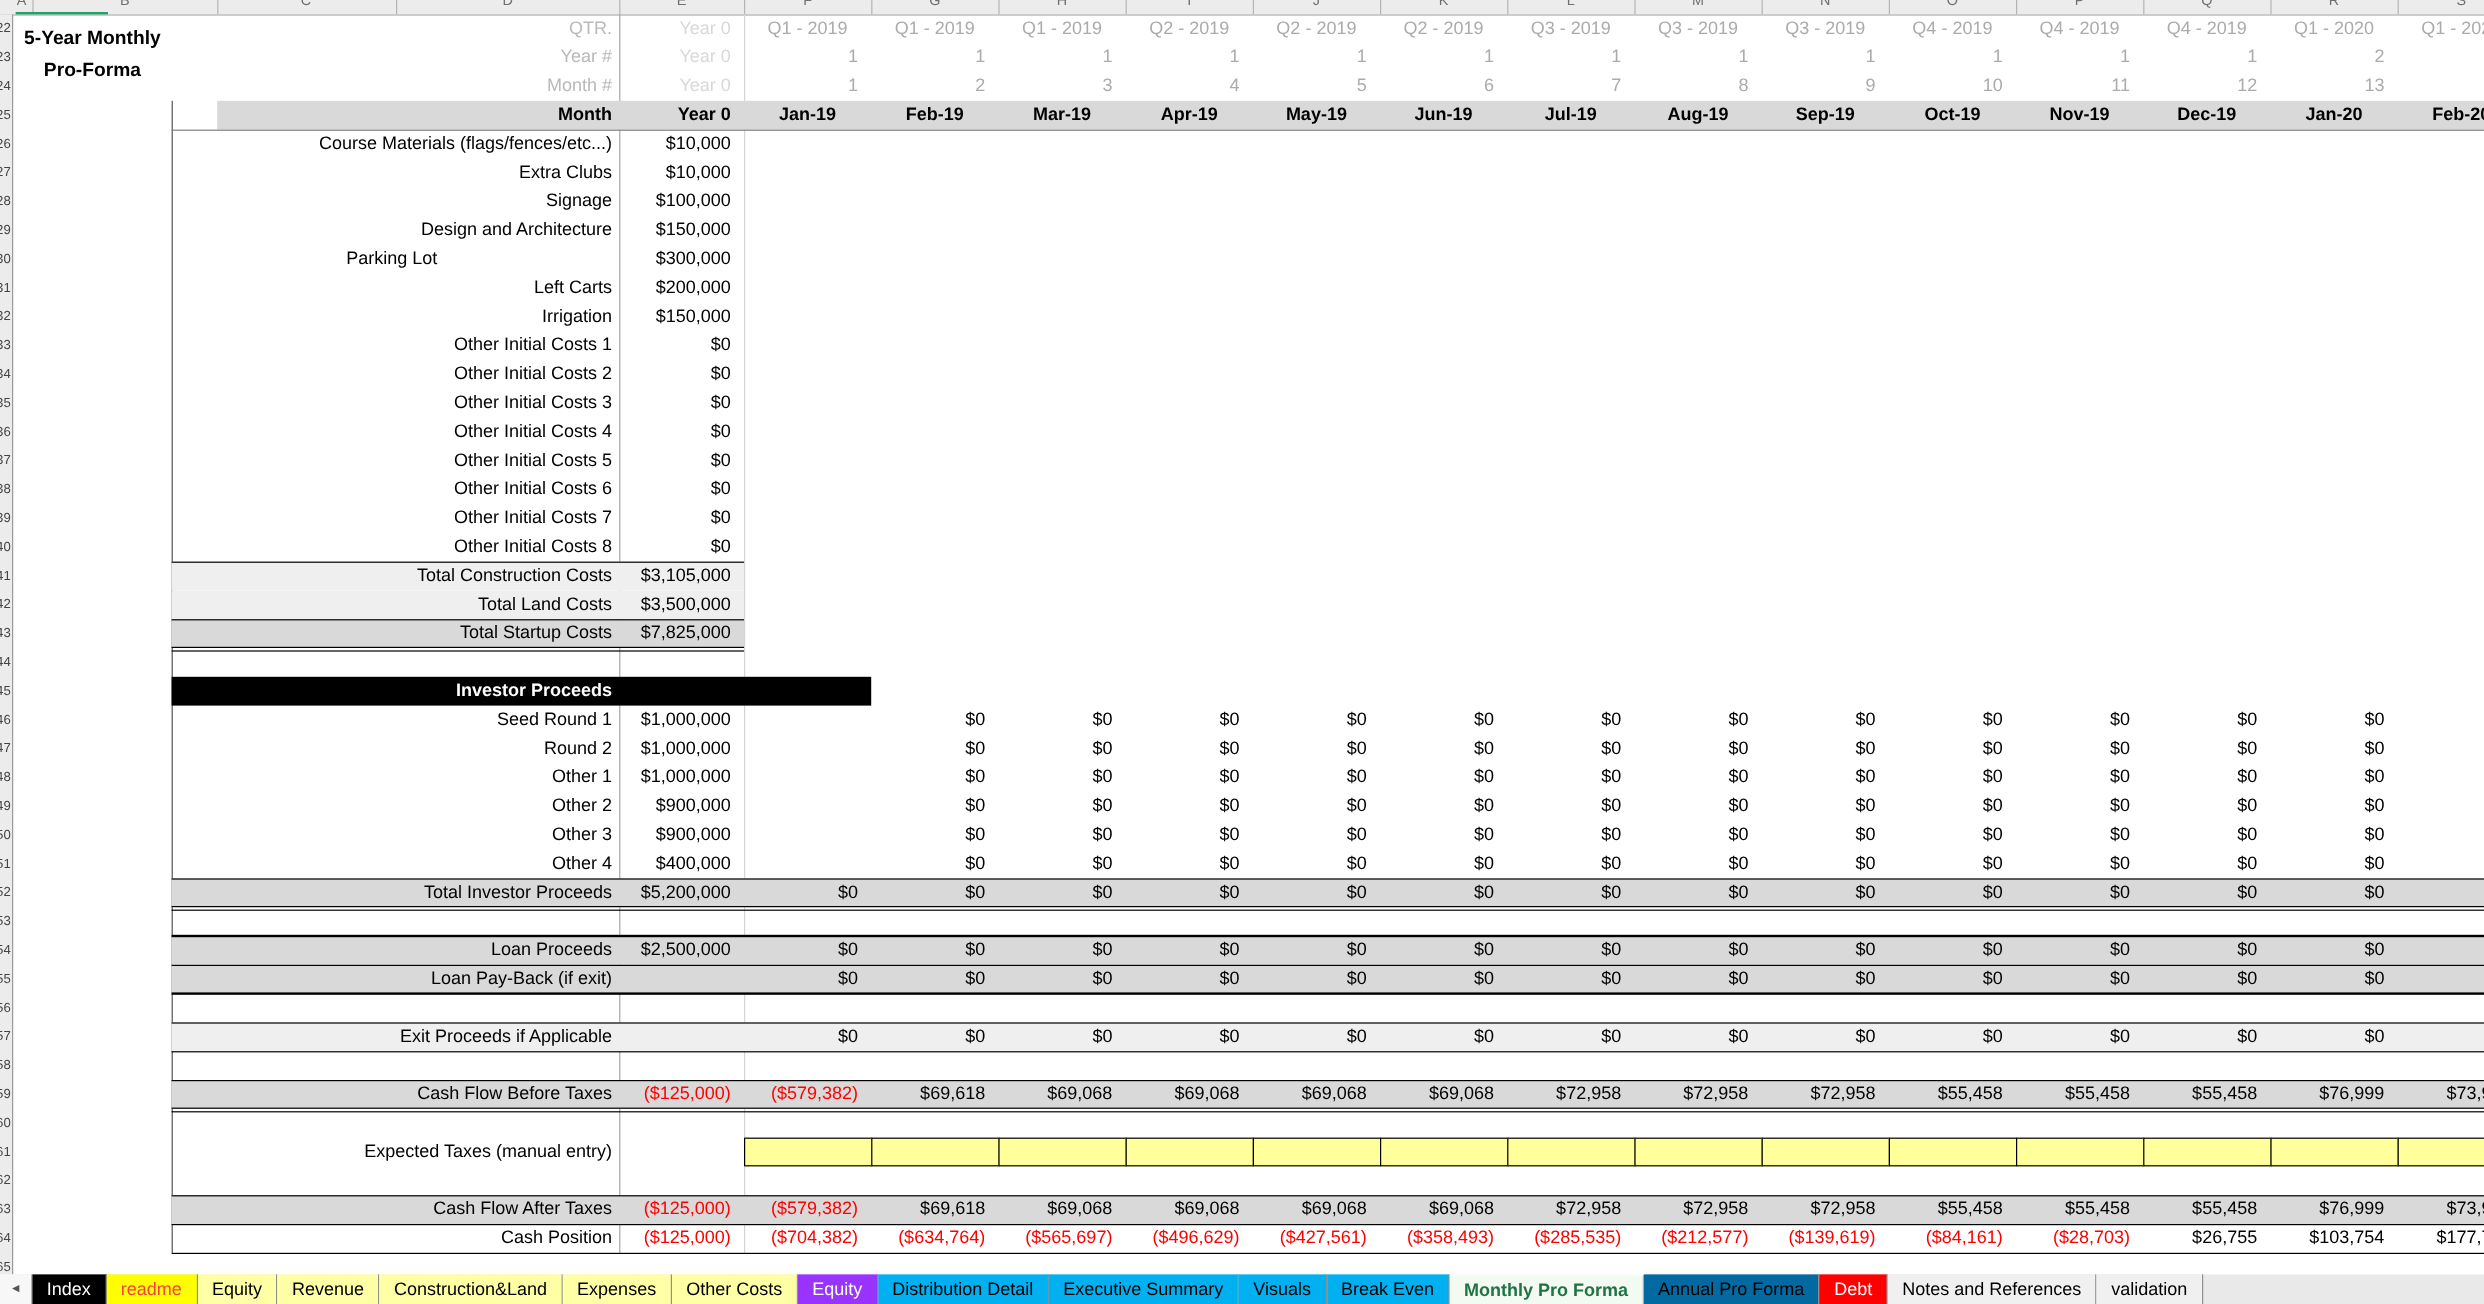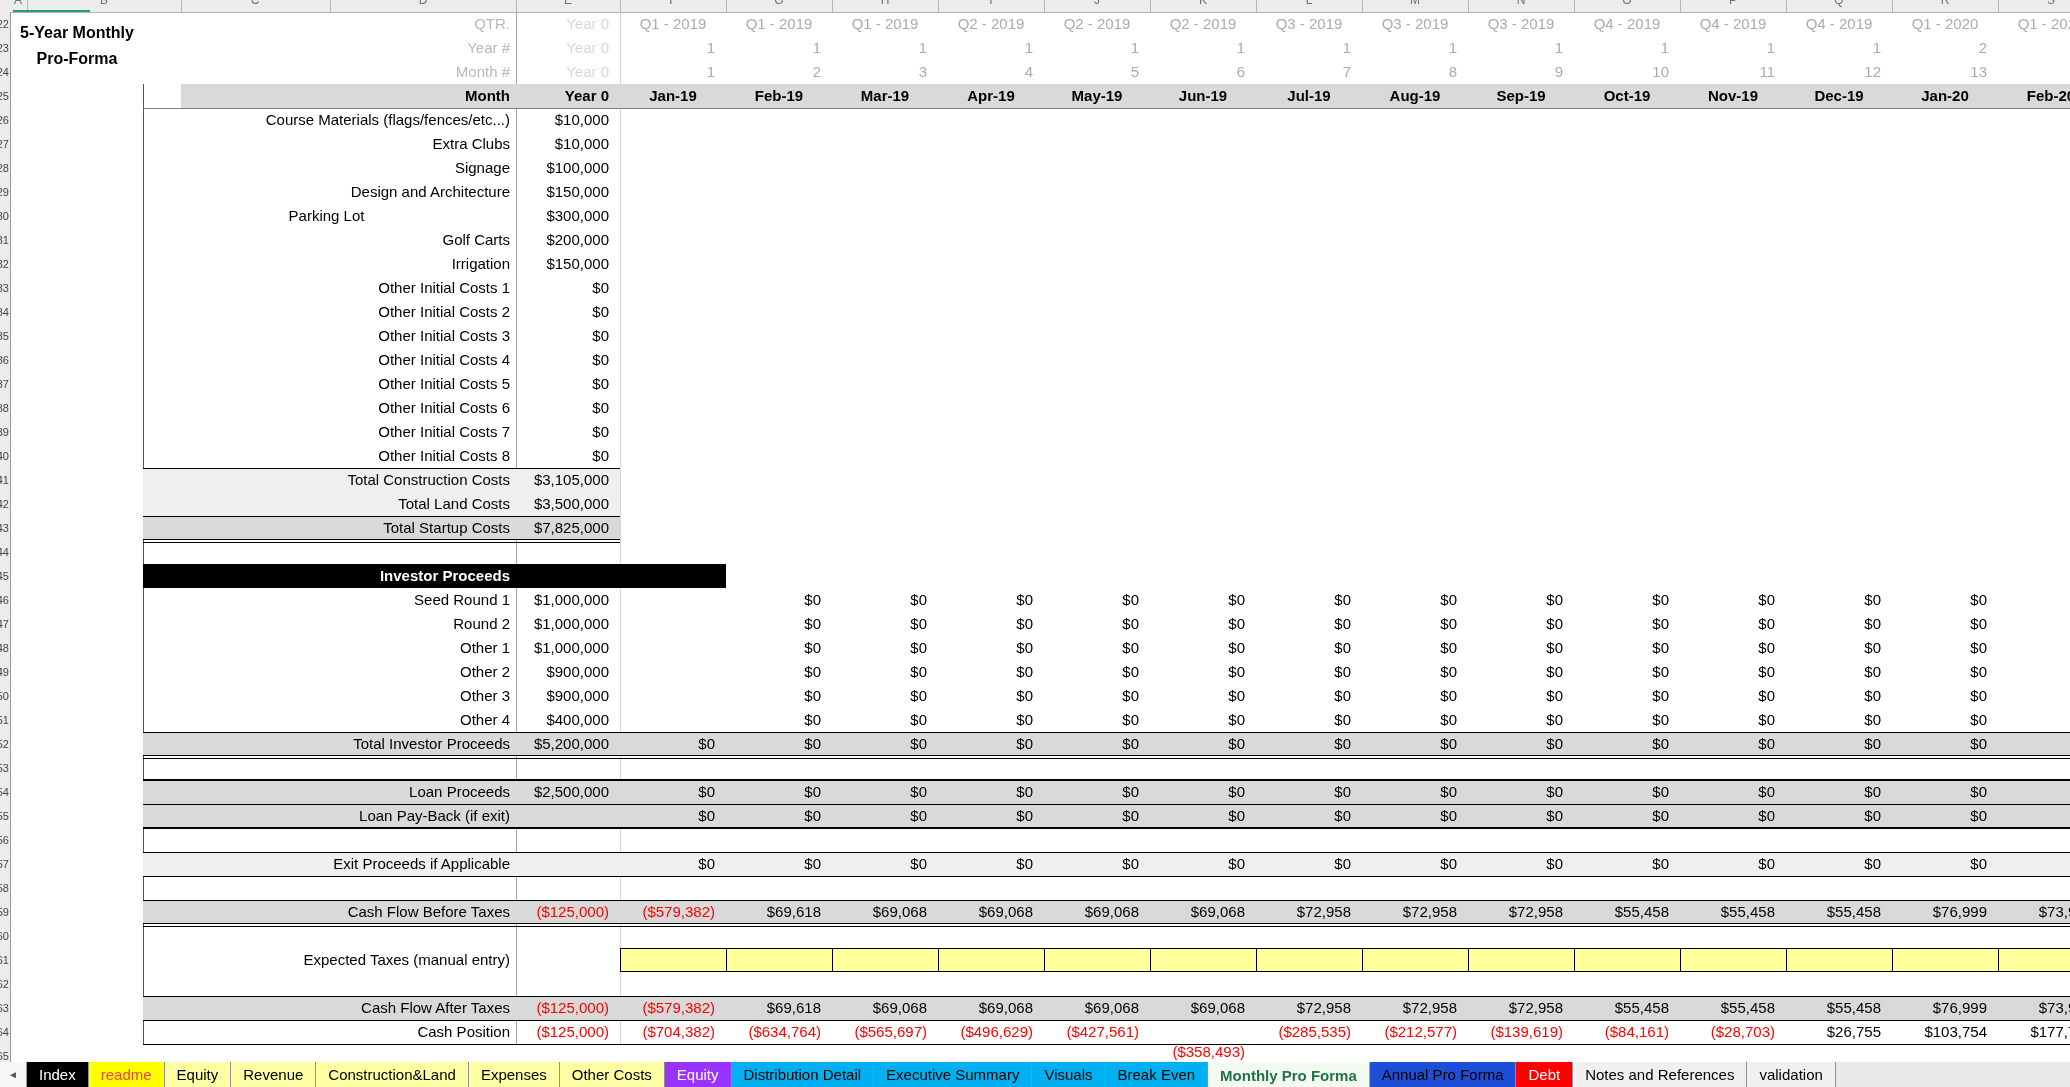--- a/index.html
+++ b/index.html
@@ -133,21 +133,21 @@
       <div class="tab" style="background: rgb(255, 255, 166); color: rgb(0, 0, 0);">Revenue</div>
       <div class="tab" style="background: rgb(255, 255, 166); color: rgb(0, 0, 0);">Construction&amp;Land</div>
       <div class="tab" style="background: rgb(255, 255, 166); color: rgb(0, 0, 0);">Expenses</div>
       <div class="tab" style="background: rgb(255, 255, 166); color: rgb(0, 0, 0);">Other Costs</div>
       <div class="tab" style="background: rgb(153, 51, 255); color: rgb(255, 255, 255);">Equity</div>
       <div class="tab" style="background: rgb(0, 176, 240); color: rgb(0, 0, 0);">Distribution Detail</div>
       <div class="tab" style="background: rgb(0, 176, 240); color: rgb(0, 0, 0);">Executive Summary</div>
       <div class="tab" style="background: rgb(0, 176, 240); color: rgb(0, 0, 0);">Visuals</div>
       <div class="tab" style="background: rgb(0, 176, 240); color: rgb(0, 0, 0);">Break Even</div>
       <div class="tab active" style="background: rgb(242, 250, 242); color: rgb(33, 115, 70);">Monthly Pro Forma</div>
-      <div class="tab" style="background: #1d4ed8; color: rgb(0, 0, 0);">Annual Pro Forma</div>
+      <div class="tab" style="background: #0369a1; color: rgb(0, 0, 0);">Annual Pro Forma</div>
       <div class="tab" style="background: rgb(255, 0, 0); color: rgb(255, 255, 255);">Debt</div>
       <div class="tab" style="background: rgb(240, 240, 240); color: rgb(0, 0, 0);">Notes and References</div>
       <div class="tab" style="background: rgb(240, 240, 240); color: rgb(0, 0, 0);">validation</div>
     </div>
 <div class="vl" style="left: 516px; top: 12px; width: 1px; height: 1032px; background: rgb(166, 166, 166);"></div>
     <div class="vl" style="left: 620px; top: 12px; width: 1px; height: 1032px; background: rgb(212, 212, 212);"></div>
     <div class="vl" style="left: 143px; top: 84px; width: 1px; height: 960px; background: rgb(85, 85, 85);"></div>
     <div class="cell lbl" style="left: 143px; top: 12px; width: 373px; height: 24px; line-height: 24px; color: rgb(185, 185, 185);">QTR.</div>
     <div class="cell ar" style="left: 516px; top: 12px; width: 104px; height: 24px; line-height: 24px; color: rgb(216, 216, 216);">Year 0</div>
     <div class="cell ac" style="left: 620px; top: 12px; width: 106px; height: 24px; line-height: 24px; color: rgb(171, 171, 171);">Q1 - 2019</div>
@@ -217,21 +217,21 @@
     <div class="cell lbl" style="left: 143px; top: 108px; width: 373px; height: 24px; line-height: 24px;">Course Materials (flags/fences/etc...)</div>
     <div class="cell ar" style="left: 516px; top: 108px; width: 104px; height: 24px; line-height: 24px;">$10,000</div>
     <div class="cell lbl" style="left: 143px; top: 132px; width: 373px; height: 24px; line-height: 24px;">Extra Clubs</div>
     <div class="cell ar" style="left: 516px; top: 132px; width: 104px; height: 24px; line-height: 24px;">$10,000</div>
     <div class="cell lbl" style="left: 143px; top: 156px; width: 373px; height: 24px; line-height: 24px;">Signage</div>
     <div class="cell ar" style="left: 516px; top: 156px; width: 104px; height: 24px; line-height: 24px;">$100,000</div>
     <div class="cell lbl" style="left: 143px; top: 180px; width: 373px; height: 24px; line-height: 24px;">Design and Architecture</div>
     <div class="cell ar" style="left: 516px; top: 180px; width: 104px; height: 24px; line-height: 24px;">$150,000</div>
     <div class="cell lbl" style="left: 143px; top: 204px; width: 373px; height: 24px; line-height: 24px; text-align: center;">Parking Lot</div>
     <div class="cell ar" style="left: 516px; top: 204px; width: 104px; height: 24px; line-height: 24px;">$300,000</div>
-    <div class="cell lbl" style="left: 143px; top: 228px; width: 373px; height: 24px; line-height: 24px;">Golf Carts</div>
+    <div class="cell lbl" style="left: 143px; top: 228px; width: 373px; height: 24px; line-height: 24px;">Left Carts</div>
     <div class="cell ar" style="left: 516px; top: 228px; width: 104px; height: 24px; line-height: 24px;">$200,000</div>
     <div class="cell lbl" style="left: 143px; top: 252px; width: 373px; height: 24px; line-height: 24px;">Irrigation</div>
     <div class="cell ar" style="left: 516px; top: 252px; width: 104px; height: 24px; line-height: 24px;">$150,000</div>
     <div class="cell lbl" style="left: 143px; top: 276px; width: 373px; height: 24px; line-height: 24px;">Other Initial Costs 1</div>
     <div class="cell ar" style="left: 516px; top: 276px; width: 104px; height: 24px; line-height: 24px;">$0</div>
     <div class="cell lbl" style="left: 143px; top: 300px; width: 373px; height: 24px; line-height: 24px;">Other Initial Costs 2</div>
     <div class="cell ar" style="left: 516px; top: 300px; width: 104px; height: 24px; line-height: 24px;">$0</div>
     <div class="cell lbl" style="left: 143px; top: 324px; width: 373px; height: 24px; line-height: 24px;">Other Initial Costs 3</div>
     <div class="cell ar" style="left: 516px; top: 324px; width: 104px; height: 24px; line-height: 24px;">$0</div>
     <div class="cell lbl" style="left: 143px; top: 348px; width: 373px; height: 24px; line-height: 24px;">Other Initial Costs 4</div>
@@ -475,21 +475,21 @@
     <div class="cell ar" style="left: 1892px; top: 996px; width: 106px; height: 24px; line-height: 24px; color: rgb(0, 0, 0);">$76,999</div>
     <div class="cell ar" style="left: 1998px; top: 996px; width: 106px; height: 24px; line-height: 24px; color: rgb(0, 0, 0);">$73,999</div>
     <div class="hl" style="left: 143px; top: 1044px; width: 1927px; height: 1px; background: rgb(0, 0, 0);"></div>
     <div class="cell lbl" style="left: 143px; top: 1020px; width: 373px; height: 24px; line-height: 24px;">Cash Position</div>
     <div class="cell ar" style="left: 516px; top: 1020px; width: 104px; height: 24px; line-height: 24px; color: rgb(255, 0, 0);">($125,000)</div>
     <div class="cell ar" style="left: 620px; top: 1020px; width: 106px; height: 24px; line-height: 24px; color: rgb(255, 0, 0);">($704,382)</div>
     <div class="cell ar" style="left: 726px; top: 1020px; width: 106px; height: 24px; line-height: 24px; color: rgb(255, 0, 0);">($634,764)</div>
     <div class="cell ar" style="left: 832px; top: 1020px; width: 106px; height: 24px; line-height: 24px; color: rgb(255, 0, 0);">($565,697)</div>
     <div class="cell ar" style="left: 938px; top: 1020px; width: 106px; height: 24px; line-height: 24px; color: rgb(255, 0, 0);">($496,629)</div>
     <div class="cell ar" style="left: 1044px; top: 1020px; width: 106px; height: 24px; line-height: 24px; color: rgb(255, 0, 0);">($427,561)</div>
-    <div class="cell ar" style="left: 1150px; top: 1020px; width: 106px; height: 24px; line-height: 24px; color: rgb(255, 0, 0); margin-top: 20px;">($358,493)</div>
+    <div class="cell ar" style="left: 1150px; top: 1020px; width: 106px; height: 24px; line-height: 24px; color: rgb(255, 0, 0);">($358,493)</div>
     <div class="cell ar" style="left: 1256px; top: 1020px; width: 106px; height: 24px; line-height: 24px; color: rgb(255, 0, 0);">($285,535)</div>
     <div class="cell ar" style="left: 1362px; top: 1020px; width: 106px; height: 24px; line-height: 24px; color: rgb(255, 0, 0);">($212,577)</div>
     <div class="cell ar" style="left: 1468px; top: 1020px; width: 106px; height: 24px; line-height: 24px; color: rgb(255, 0, 0);">($139,619)</div>
     <div class="cell ar" style="left: 1574px; top: 1020px; width: 106px; height: 24px; line-height: 24px; color: rgb(255, 0, 0);">($84,161)</div>
     <div class="cell ar" style="left: 1680px; top: 1020px; width: 106px; height: 24px; line-height: 24px; color: rgb(255, 0, 0);">($28,703)</div>
     <div class="cell ar" style="left: 1786px; top: 1020px; width: 106px; height: 24px; line-height: 24px; color: rgb(0, 0, 0);">$26,755</div>
     <div class="cell ar" style="left: 1892px; top: 1020px; width: 106px; height: 24px; line-height: 24px; color: rgb(0, 0, 0);">$103,754</div>
     <div class="cell ar" style="left: 1998px; top: 1020px; width: 106px; height: 24px; line-height: 24px; color: rgb(0, 0, 0);">$177,753</div>
   </div>
 

